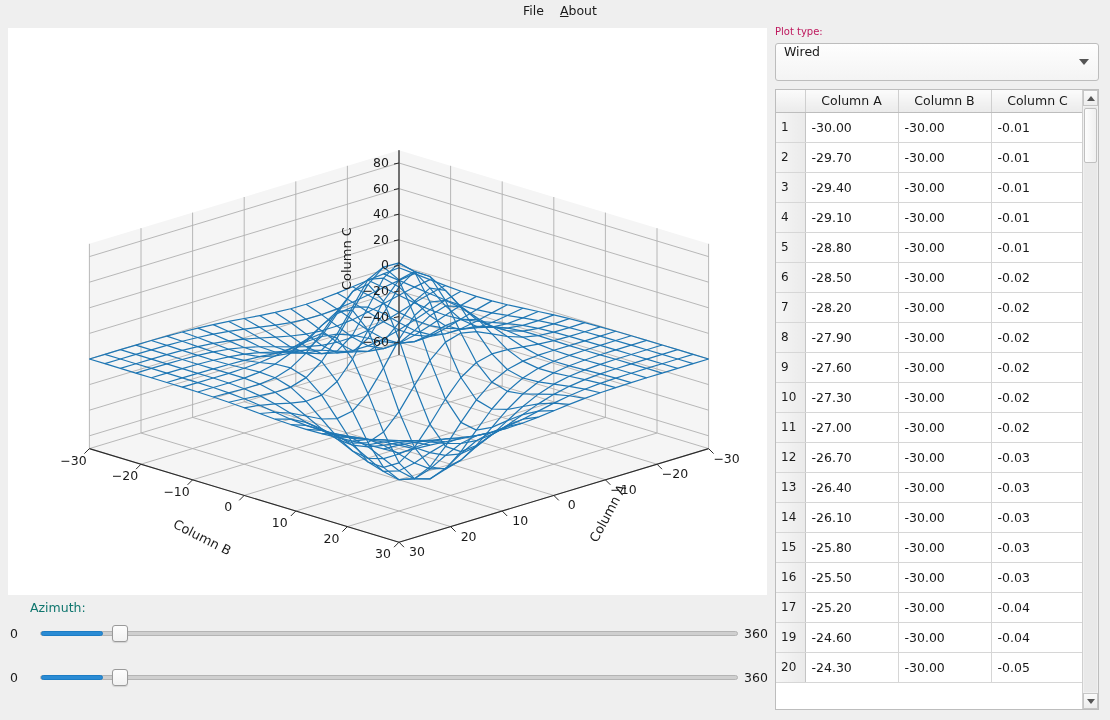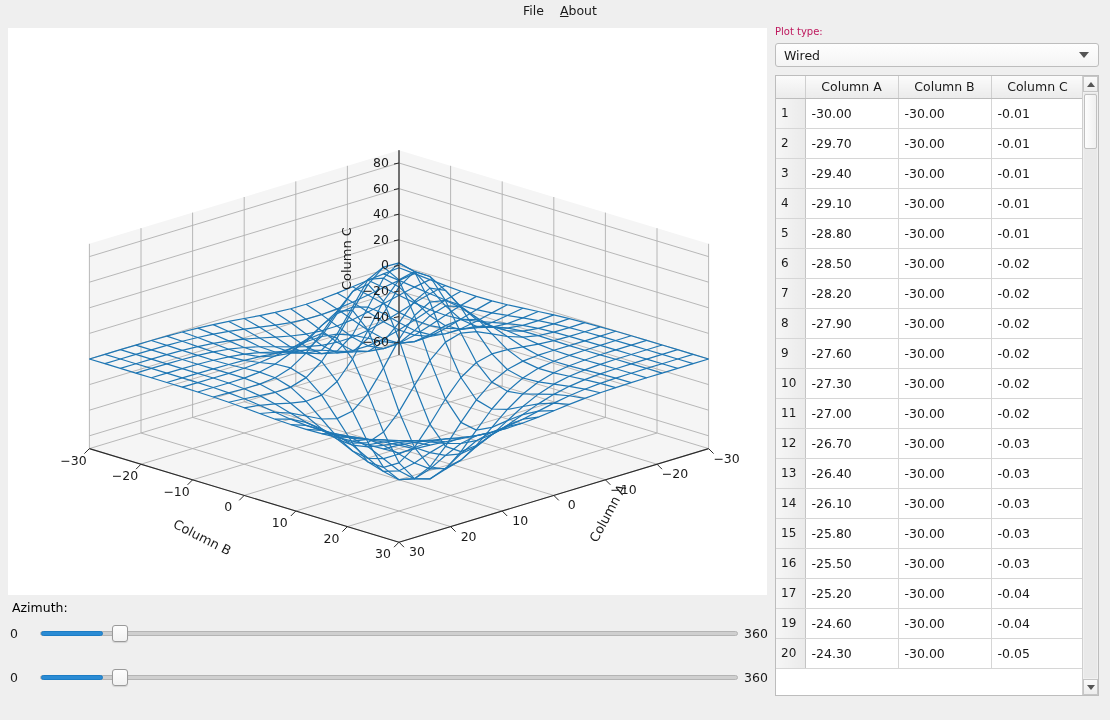--- a/index.html
+++ b/index.html
@@ -36,22 +36,22 @@
     width: 759px; height: 567px;
     background: #ffffff;
     border: 1px solid #ffffff;
     overflow: hidden;
   }
   .plot-panel svg { display: block; }
 
   
   .slider-block { position: absolute; left: 0; width: 770px; }
   .slider-label {
-    font-size: 12.5px; color: #000000;
-    margin-left: 12px;
+    font-size: 12.5px; color: #0f766e;
+    margin-left: 30px;
   }
   .slider-row {
     display: flex; align-items: center;
     margin-top: 9px;
   }
   .slider-min, .slider-max {
     font-size: 12.5px; color: #1a1a1a;
     width: 26px; text-align: left;
   }
   .slider-min { margin-left: 10px; }
@@ -90,25 +90,25 @@
   .right-pane {
     position: absolute; left: 775px; top: 26px;
     width: 327px; height: 688px;
   }
   .plot-type-label {
     font-size: 10px; color: #be185d;
     margin-bottom: 6px; display: block;
   }
   .combo {
     position: relative;
-    width: 324px; height: 24px;
+    width: 324px; height: 38px;
     background: linear-gradient(#fefefe, #f4f4f4);
     border: 1px solid #bdbdbd;
     border-radius: 3px;
-    display: flex; align-items: center;
+    display: flex; 
     padding-left: 8px;
     font-size: 12.5px;
     color: #1a1a1a;
   }
   .combo-arrow {
     position: absolute; right: 9px; top: 50%;
     transform: translateY(-50%);
     width: 0; height: 0;
     border-left: 5px solid transparent;
     border-right: 5px solid transparent;

